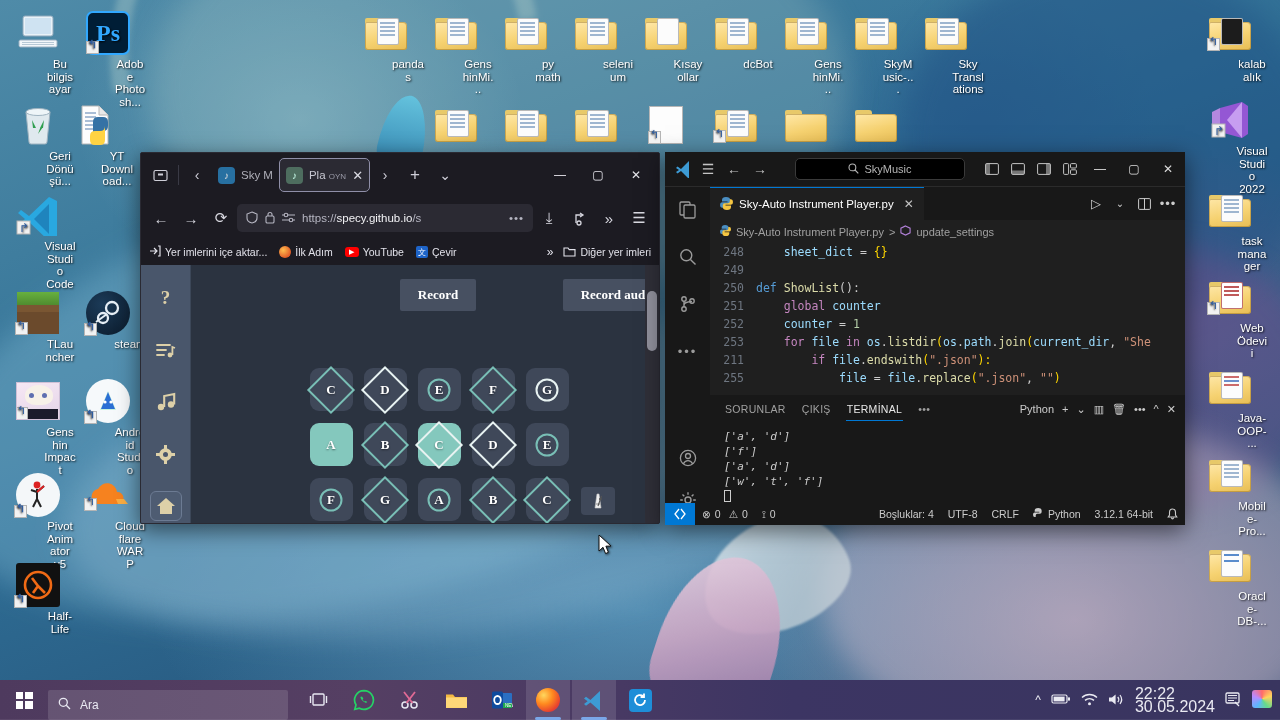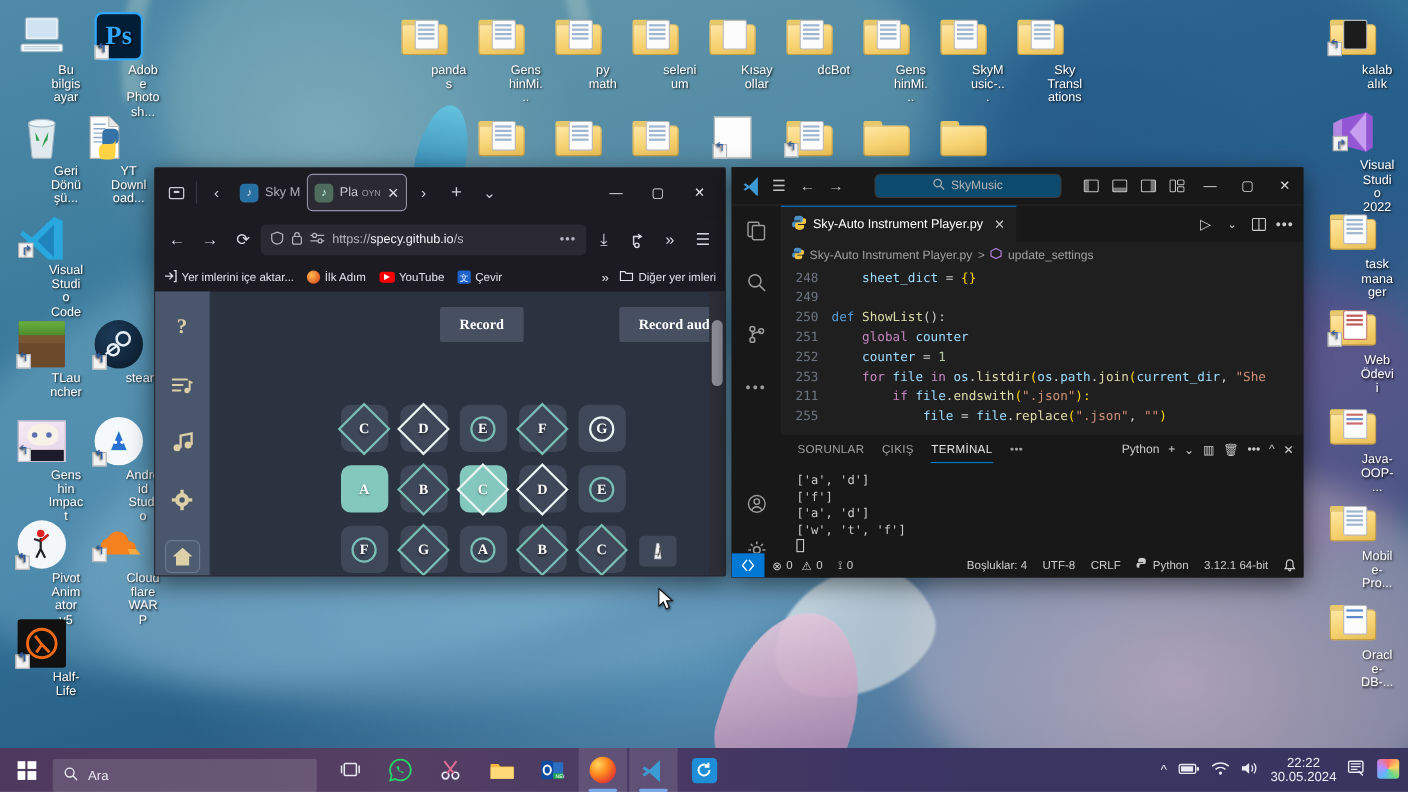--- a/index.html
+++ b/index.html
@@ -154,21 +154,21 @@
 
   
   #vs {
     position:absolute; left:665px; top:152px; width:520px; height:373px;
     background:#1f1f1f; box-shadow:0 6px 22px rgba(0,0,0,.55); overflow:hidden; color:#cccccc;
   }
   #vs .titlebar { height:35px; display:flex; align-items:center; background:#181818; padding-left:8px;
                   border-bottom:1px solid #2b2b2b; }
   .vs-logo { width:22px; color:#3d9bd4; font-size:16px; display:flex; align-items:center; justify-content:center; }
   .vs-ti { width:26px; height:28px; display:flex; align-items:center; justify-content:center; color:#c4c4c4; font-size:14px; }
-  .vs-search { width:170px; height:22px; background:#0c4a6e; border:1px solid #3a3a3a; border-radius:5px;
+  .vs-search { width:170px; height:22px; background:#000000; border:1px solid #3a3a3a; border-radius:5px;
                display:flex; align-items:center; justify-content:center; gap:5px; color:#b5b5b5; font-size:11px;
                margin-left:22px; }
   .vs-right { margin-left:auto; display:flex; align-items:center; }
   .vs-wb { width:34px; height:30px; display:flex; align-items:center; justify-content:center; color:#dcdcdc; font-size:12px; }
   #vs .body { display:flex; height:338px; }
   .activitybar { width:45px; background:#181818; display:flex; flex-direction:column; align-items:center;
                  padding-top:8px; gap:17px; }
   .ab-ico { width:32px; height:30px; display:flex; align-items:center; justify-content:center; color:#9b9b9b; font-size:17px; }
   .ab-bottom { margin-top:auto; display:flex; flex-direction:column; align-items:center; gap:12px; padding-bottom:10px; }
   .editorcol { flex:1; display:flex; flex-direction:column; min-width:0; }
@@ -186,21 +186,21 @@
   .lnum { width:46px; text-align:right; padding-right:12px; color:#6e7681; flex:none; }
   .ctext { flex:1; } .k-def { color:#569cd6; } .k-fn { color:#dcdcaa; }
   .k-str { color:#ce9178; } .k-num { color:#b5cea8; } .k-var { color:#9cdcfe; }
   .k-plain { color:#cccccc; } .k-br { color:#ffd700; } .k-ctl { color:#c586c0; }
   .panel { height:130px; background:#181818; display:flex; flex-direction:column; }
   .panel-tabs { height:28px; display:flex; align-items:center; gap:14px; padding-left:14px; font-size:10.5px; color:#a0a0a0; }
   .ptab { padding:5px 1px 5px; letter-spacing:.3px; }
   .ptab.active { color:#e7e7e7; border-bottom:1px solid #0078d4; }
   .panel-right { margin-left:auto; display:flex; align-items:center; gap:6px; padding-right:8px; color:#cccccc; font-size:11px; }
   .term { flex:1; padding:6px 0 0 14px; color:#cccccc;
-          font-family:"DejaVu Sans Mono","Liberation Mono",monospace; font-size:11px; line-height:15px; white-space:pre; }
+          font-family:"DejaVu Sans Mono","Liberation Mono",monospace; font-size:11px; line-height:15px; white-space:pre;font-style:italic; }
   .caret { display:inline-block; width:7px; height:12px; border:1px solid #cccccc; vertical-align:-2px; }
   .statusbar { position:absolute; left:0; bottom:0; width:520px; height:22px; background:#181818;
                display:flex; align-items:center; font-size:10.5px; color:#cccccc; }
   .sb-left-blue { width:30px; height:22px; background:#0078d4; display:flex; align-items:center;
                   justify-content:center; color:#fff; font-size:11px; }
   .sb-item { padding:0 7px; display:flex; align-items:center; gap:4px; height:22px; }
   .sb-right { margin-left:auto; display:flex; align-items:center; }
 
   
   #taskbar {
@@ -211,21 +211,21 @@
   .start { width:48px; height:40px; display:flex; align-items:center; justify-content:center; }
   .winlogo { width:17px; height:17px; display:grid; grid-template-columns:1fr 1fr; grid-template-rows:1fr 1fr; gap:2px; }
   .winlogo i { background:#fff; display:block; }
   .tb-search { width:240px; height:30px; background:rgba(255,255,255,.13); border-radius:2px;
                display:flex; align-items:center; gap:9px; padding:0 10px; color:#e9e9f2; font-size:12px;margin-top:10px; }
   .tb-items { display:flex; align-items:center; gap:2px; margin-left:8px; }
   .tb-item { width:44px; height:40px; display:flex; align-items:center; justify-content:center; position:relative; }
   .tb-item.active { background:rgba(255,255,255,.12); }
   .tb-item.active::after { content:''; position:absolute; bottom:0; left:9px; right:9px; height:3px; background:#7aa7e8; border-radius:2px; }
   .tray { margin-left:auto; display:flex; align-items:center; gap:10px; padding-right:8px; color:#eaeaf2; font-size:11px; }
-  .clock { text-align:center; line-height:13px; font-size:12px; }
+  .clock { line-height:13px; font-size:16px; }
 
   .cursor { position:absolute; left:598px; top:534px; width:0; height:0; z-index:60; }
   .cursor svg { filter: drop-shadow(1px 1px 1px rgba(0,0,0,.6)); }
 </style>
 </head>
 <body>
 
 <div id="desktop">
   <div class="ribbon r5"></div>
   <div class="ribbon r6"></div>

